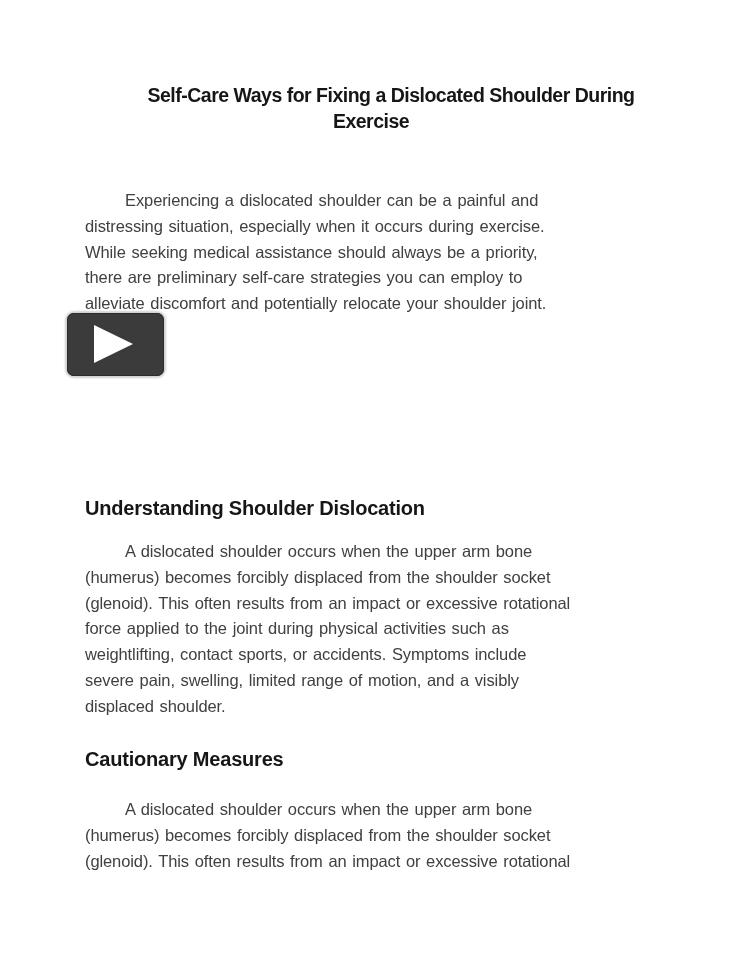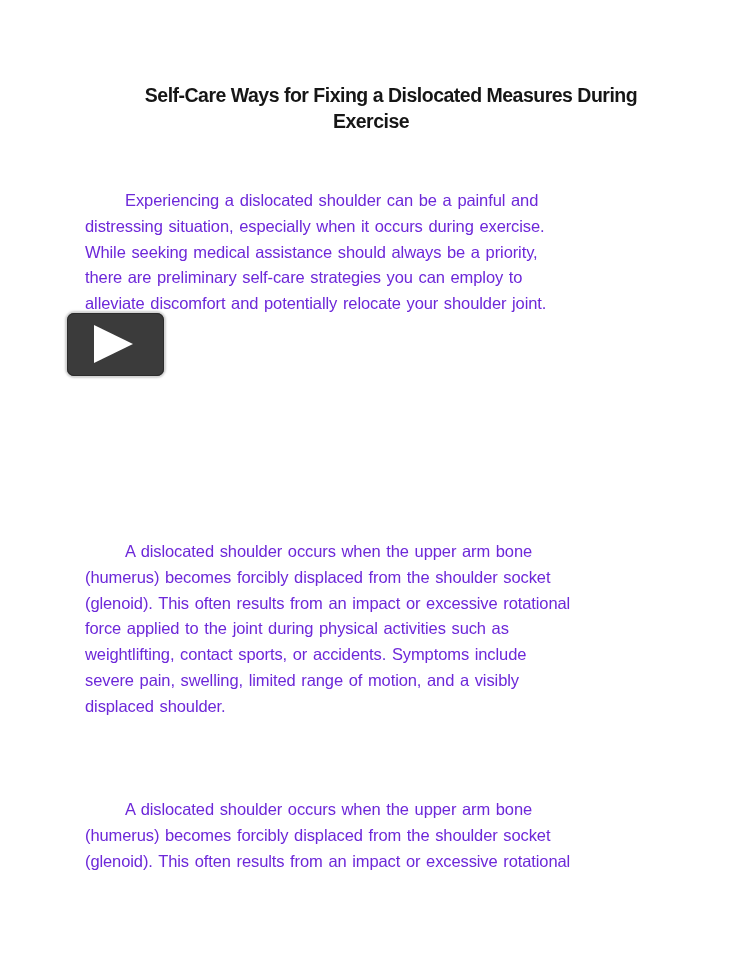--- a/index.html
+++ b/index.html
@@ -45,21 +45,21 @@
   .doc-para {
     position: absolute;
     left: 85px;
     width: 610px;
     font-size: 16.5px;
     line-height: 25.8px;
     letter-spacing: -0.1px;
     word-spacing: 1.2px;
     text-indent: 40px;
     white-space: pre-line;
-    color: #6d28d9;
+    color: #404040;
     z-index: 2;
   }
   #para-1 { top: 188px; }
   #para-2 { top: 340px; }
   #heading-1 { top: 495px; }
   #para-3 { top: 539px; }
   #heading-2 { top: 746px; }
   #para-4 { top: 797px; }
 
   .play-button {
@@ -83,41 +83,43 @@
     border-left: 39px solid #ffffff;
     border-top: 19px solid transparent;
     border-bottom: 19px solid transparent;
   }
 </style>
 </head>
 <body>
 
 <div class="page">
 
-  <div class="doc-title">Self-Care Ways for Fixing a Dislocated Measures During
+  <div class="doc-title">Self-Care Ways for Fixing a Dislocated Shoulder During
 Exercise</div>
 
   <div class="play-button">
     <span class="play-triangle"></span>
   </div>
 
   <div id="para-1" class="doc-para">Experiencing a dislocated shoulder can be a painful and
 distressing situation, especially when it occurs during exercise.
 While seeking medical assistance should always be a priority,
 there are preliminary self-care strategies you can employ to
 alleviate discomfort and potentially relocate your shoulder joint.</div>
 
 
+  <div id="heading-1" class="doc-heading">Understanding Shoulder Dislocation</div>
 
   <div id="para-3" class="doc-para">A dislocated shoulder occurs when the upper arm bone
 (humerus) becomes forcibly displaced from the shoulder socket
 (glenoid). This often results from an impact or excessive rotational
 force applied to the joint during physical activities such as
 weightlifting, contact sports, or accidents. Symptoms include
 severe pain, swelling, limited range of motion, and a visibly
 displaced shoulder.</div>
 
+  <div id="heading-2" class="doc-heading">Cautionary Measures</div>
 
   <div id="para-4" class="doc-para">A dislocated shoulder occurs when the upper arm bone
 (humerus) becomes forcibly displaced from the shoulder socket
 (glenoid). This often results from an impact or excessive rotational</div>
 
 </div>
 
 </body></html>

